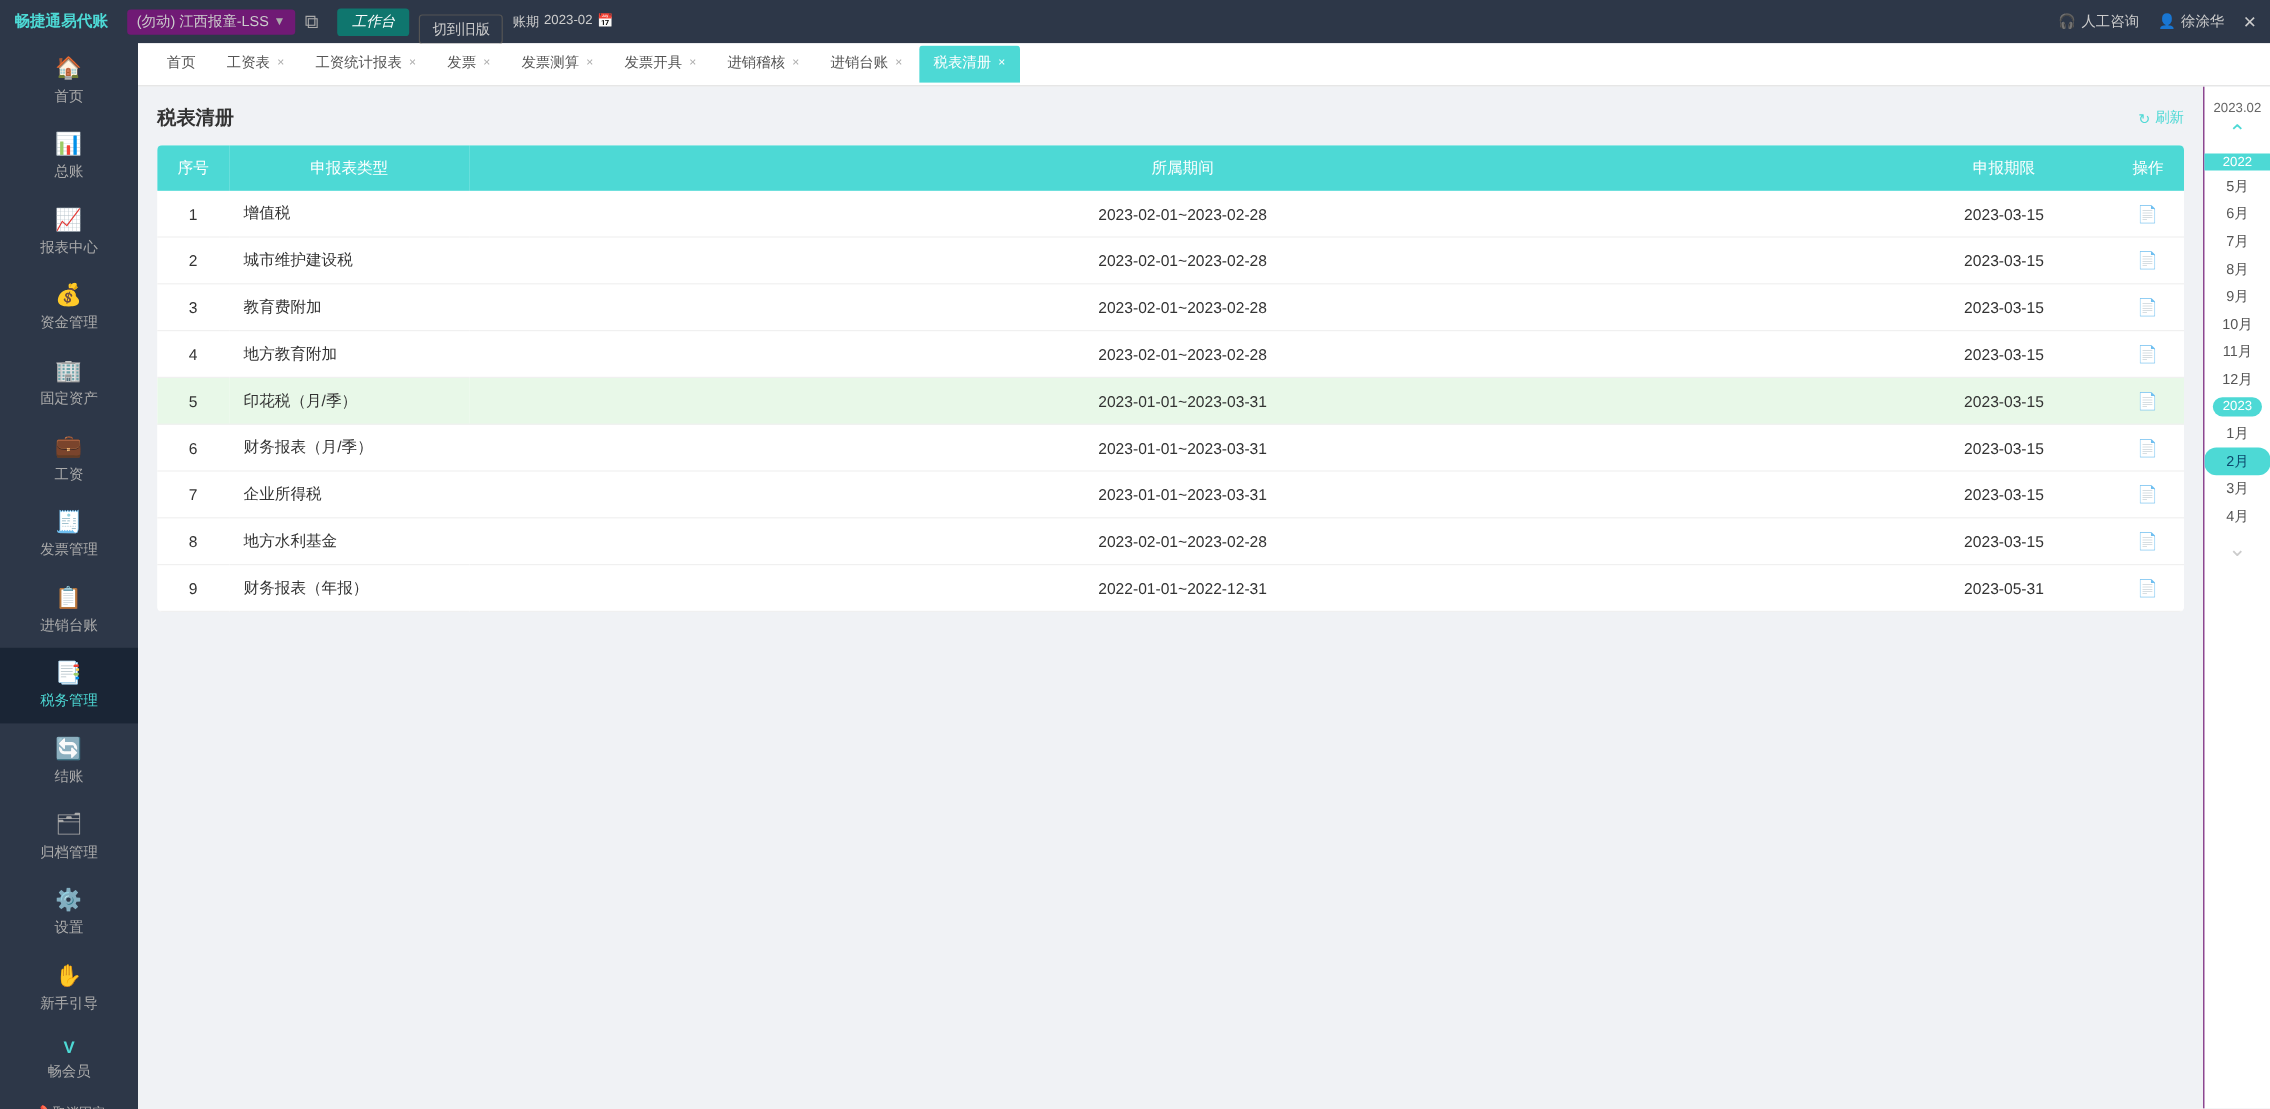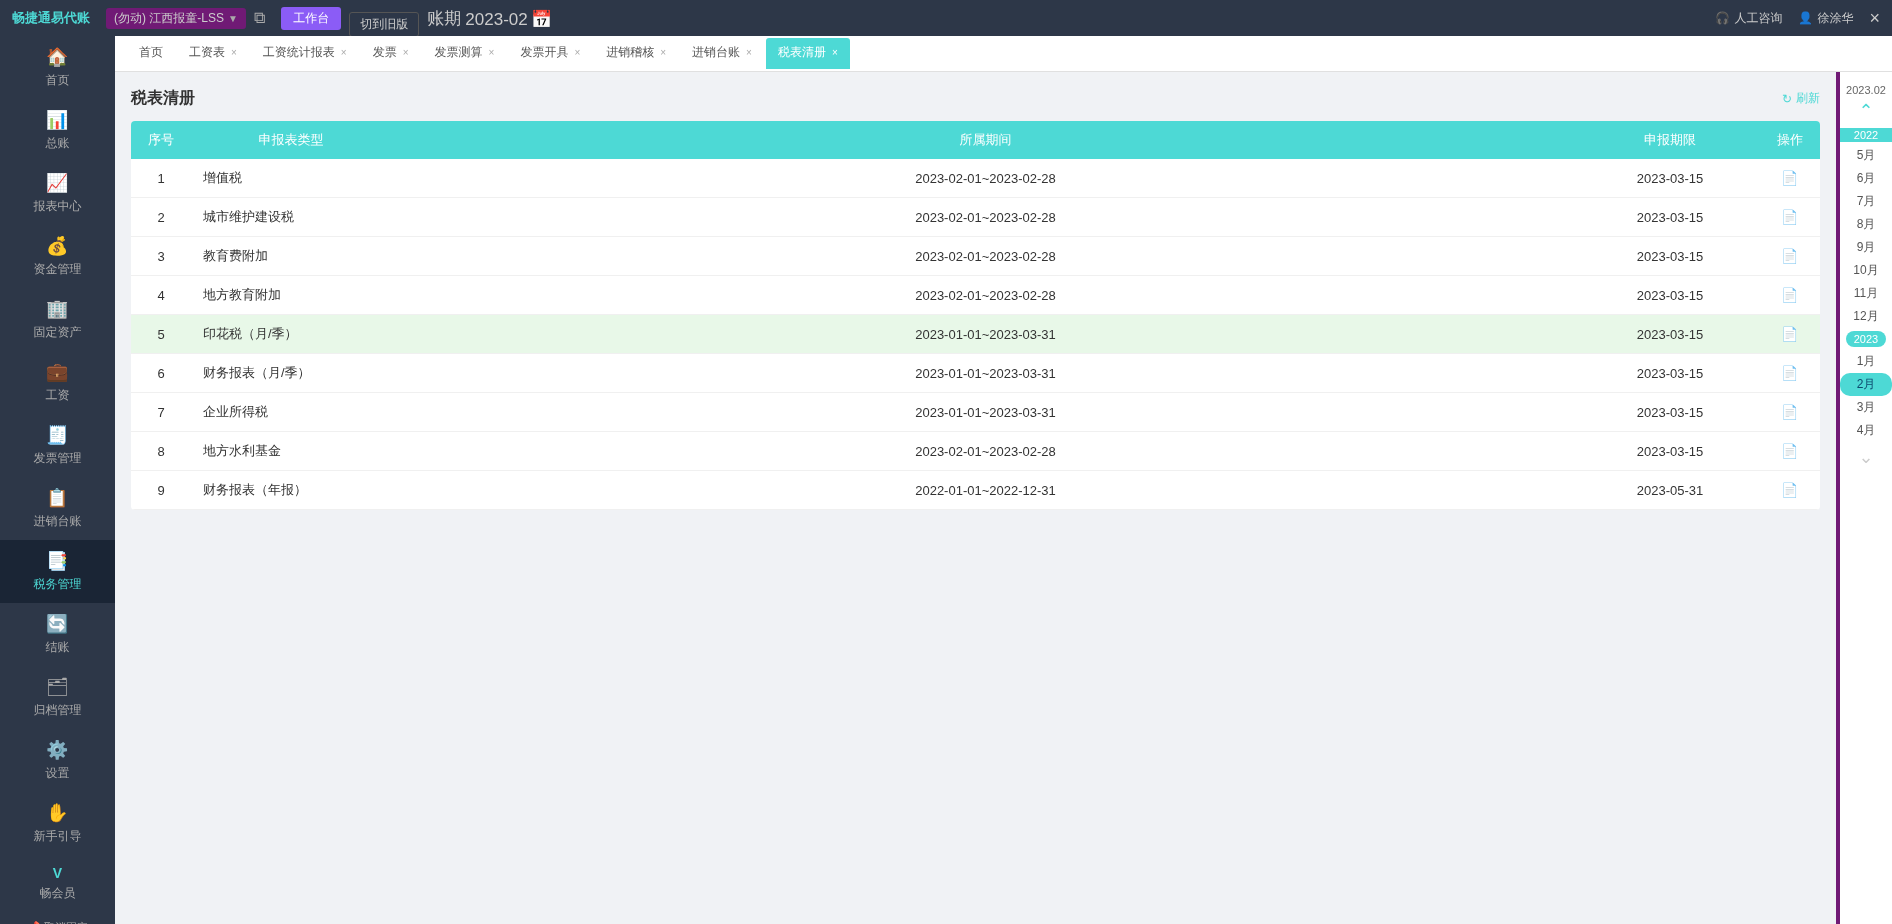--- a/index.html
+++ b/index.html
@@ -4,23 +4,23 @@
   <style>
     * { margin: 0; padding: 0; box-sizing: border-box; }
     body { font-family: 'Microsoft YaHei', sans-serif; font-size: 13px; background: #f0f2f5; color: #333; display: flex; flex-direction: column; height: 924px; width: 1892px; overflow: hidden; }
 
     
     .top-bar { height: 36px; background: #2d3748; display: flex; align-items: center; padding: 0 12px; gap: 8px; flex-shrink: 0; }
     .top-bar-logo { color: #4dd9d5; font-size: 13px; font-weight: bold; margin-right: 8px; }
     .company-selector { display: flex; align-items: center; gap: 4px; background: #701a75; border-radius: 3px; padding: 2px 8px; color: #ccc; font-size: 12px; cursor: pointer; }
     .company-selector .arrow { color: #aaa; font-size: 10px; }
     .top-bar-actions { display: flex; align-items: center; gap: 8px; margin-left: 8px; }
-    .btn-workbench { background: #8b5cf6; color: #fff; border: none; border-radius: 3px; padding: 3px 12px; font-size: 12px; cursor: pointer; }
+    .btn-workbench { background: #0f766e; color: #fff; border: none; border-radius: 3px; padding: 3px 12px; font-size: 12px; cursor: pointer; font-style: italic; }
     .btn-switch { background: transparent; color: #ccc; border: 1px solid #555; border-radius: 3px; padding: 3px 10px; font-size: 12px; cursor: pointer; margin-top: 12px; }
-    .period-info { color: #ccc; font-size: 17px; display: flex; align-items: flex-end; gap: 4px; }
+    .period-info { color: #ccc; font-size: 11px; display: flex; align-items: flex-start; gap: 4px; }
     .top-bar-right { margin-left: auto; display: flex; align-items: center; gap: 16px; color: #ccc; font-size: 12px; }
     .top-bar-right .user-btn { display: flex; align-items: center; gap: 4px; cursor: pointer; }
     .close-btn { color: #ccc; cursor: pointer; font-size: 16px; }
 
     
     .main-layout { display: flex; flex: 1; overflow: hidden; }
 
     
     .sidebar { width: 115px; background: #2d3748; display: flex; flex-direction: column; flex-shrink: 0; overflow-y: auto; }
     .sidebar-item { display: flex; flex-direction: column; align-items: center; padding: 10px 4px; cursor: pointer; color: #aaa; font-size: 12px; gap: 4px; }
@@ -57,21 +57,21 @@
     thead th:nth-child(3) { text-align: center; }
     thead th:nth-child(4) { text-align: center; width: 180px; }
     thead th:last-child { text-align: center; width: 60px; }
     tbody tr { border-bottom: 1px solid #f0f0f0; }
     tbody tr.highlighted { background: #e8f8e8; }
     tbody td { padding: 10px 12px; font-size: 13px; text-align: center; }
     tbody td:nth-child(2) { text-align: left; }
     .action-icon { color: #999; cursor: pointer; font-size: 14px; }
 
     
-    .right-panel { width: 56px; background: #fff; border-left: 4px solid #701a75; display: flex; flex-direction: column; align-items: center; padding-top: 8px; flex-shrink: 0; overflow: hidden; }
+    .right-panel { width: 56px; background: #fff; border-left: 1px solid #701a75; display: flex; flex-direction: column; align-items: center; padding-top: 8px; flex-shrink: 0; overflow: hidden; }
     .panel-header { color: #666; font-size: 11px; writing-mode: horizontal-tb; padding: 4px; }
     .year-label { background: #4dd9d5; color: #fff; border-radius: 10px; padding: 1px 21px; font-size: 11px; margin: 2px 0; cursor: pointer; }
     .month-item { color: #555; font-size: 12px; padding: 3px 4px; cursor: pointer; text-align: center; width: 100%; }
     .month-item.active { background: #4dd9d5; color: #0c4a6e; border-radius: 10px; }
     .nav-up { color: #4dd9d5; font-size: 18px; cursor: pointer; margin-bottom: 4px; }
     .nav-down { color: #ccc; font-size: 18px; cursor: pointer; margin-top: 4px; }
     .panel-year-btn { background: #4dd9d5; color: #fff; border-radius: 10px; padding: 2px 8px; font-size: 11px; margin: 3px 0; }
   </style>
 </head>
 <body>

